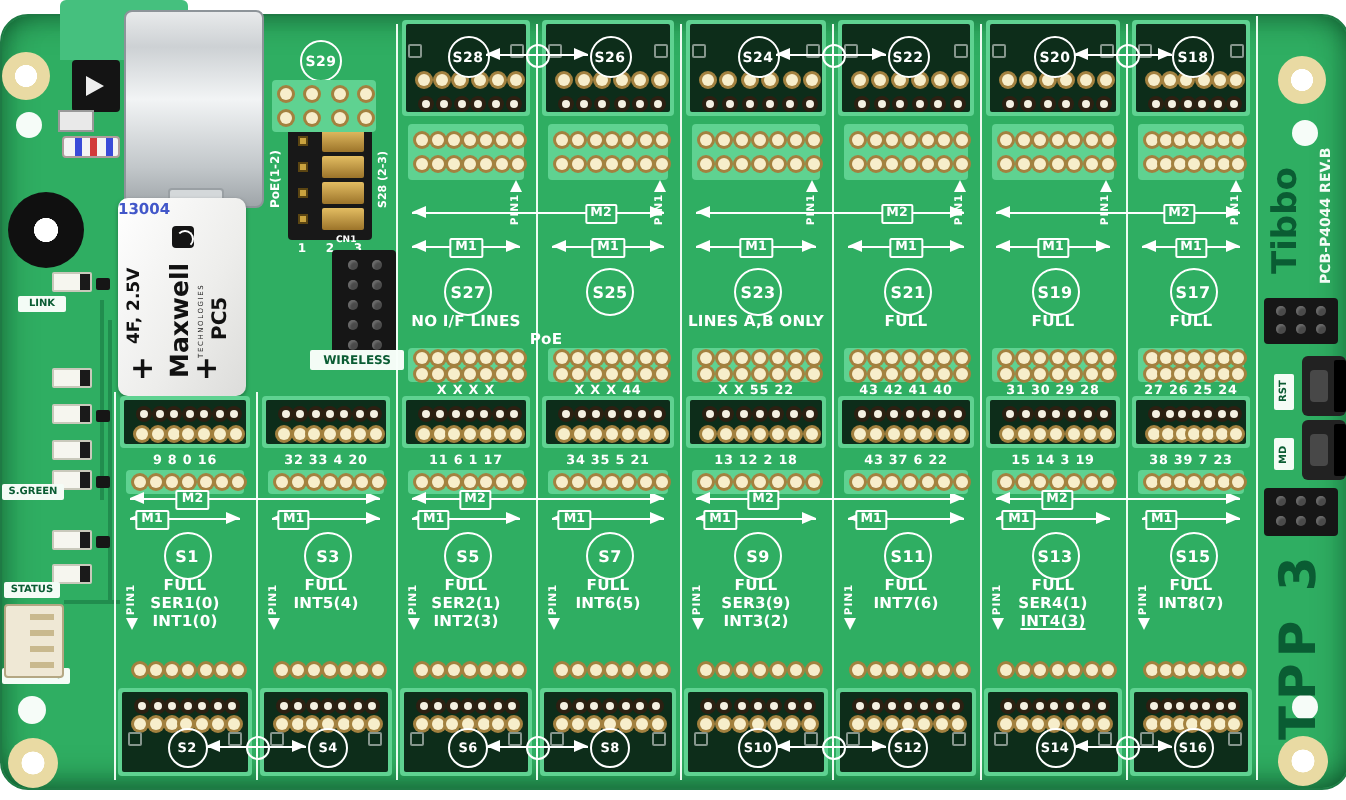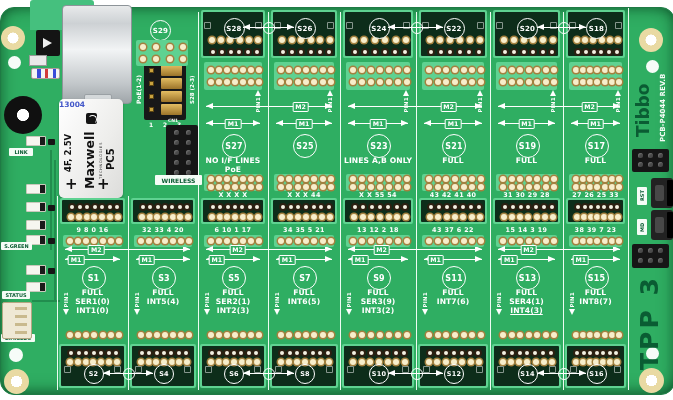--- a/index.html
+++ b/index.html
@@ -503,21 +503,21 @@
       </div>
       <div class="dim" style="left: 206px; top: 123px; width: 54px; height: 0px;">
         <span class="mbox" style="left: 50%;">M1</span>
       </div>
       <div class="pin1" style="left: 252px; top: 90px; width: 12px;">
         <div class="arrUp"></div>
         <span class="vt">PIN1</span>
       </div>
       <div class="scir" style="left: 222px; top: 134px; width: 22px; height: 22px; font-size: 8px;">S27</div>
       <div class="desc" style="left: 199px; top: 157px; width: 68px; height: 9px;">NO I/F LINES</div>
-      <div class="desc" style="left: 199px; top: 166.2px; width: 68px; height: 9px;">PoE</div>
+      <div class="desc" style="left: 199px; top: 166.2px; width: 68px; height: 9px; padding-left: 40px;">PoE</div>
       <div class="band" style="left: 204px; top: 174px; width: 58px; height: 17px;">
         <div class="padrow" style="left: 2px; top: 1px; width: 54px; height: 8px;">
           <i class="pad"></i>
           <i class="pad"></i>
           <i class="pad"></i>
           <i class="pad"></i>
           <i class="pad"></i>
           <i class="pad"></i>
           <i class="pad"></i>
         </div>
@@ -587,21 +587,21 @@
         <div class="padrow" style="left: 2px; top: 9px; width: 60px; height: 8px;">
           <i class="pad"></i>
           <i class="pad"></i>
           <i class="pad"></i>
           <i class="pad"></i>
           <i class="pad"></i>
           <i class="pad"></i>
           <i class="pad"></i>
         </div>
       </div>
-      <div class="nums" style="left: 340px; top: 191px; width: 76px; height: 7px;">X X 55 54</div>
+      <div class="nums" style="left: 340px; top: 191px; width: 76px; height: 7px;">X X 55 22</div>
       <div class="dim" style="left: 424px; top: 123px; width: 58px; height: 0px;">
         <span class="mbox" style="left: 50%;">M1</span>
       </div>
       <div class="pin1" style="left: 474px; top: 90px; width: 12px;">
         <div class="arrUp"></div>
         <span class="vt">PIN1</span>
       </div>
       <div class="scir" style="left: 442px; top: 134px; width: 22px; height: 22px; font-size: 8px;">S21</div>
       <div class="desc" style="left: 417px; top: 157px; width: 72px; height: 9px;">FULL</div>
       <div class="band" style="left: 422px; top: 174px; width: 62px; height: 17px;">
@@ -680,21 +680,21 @@
         <div class="padrow" style="left: 2px; top: 9px; width: 49px; height: 8px;">
           <i class="pad"></i>
           <i class="pad"></i>
           <i class="pad"></i>
           <i class="pad"></i>
           <i class="pad"></i>
           <i class="pad"></i>
           <i class="pad"></i>
         </div>
       </div>
-      <div class="nums" style="left: 563px; top: 191px; width: 65px; height: 7px;">27 26 25 33</div>
+      <div class="nums" style="left: 563px; top: 191px; width: 65px; height: 7px;">27 26 25 24</div>
       <div class="rim" style="left: 60px; top: 198px; width: 65px; height: 26px;">
         <div class="strip">
           <div class="padrow" style="left: 6px; top: 4px; width: 49px; height: 6px;">
             <i class="pin"></i>
             <i class="pin"></i>
             <i class="pin"></i>
             <i class="pin"></i>
             <i class="pin"></i>
             <i class="pin"></i>
             <i class="pin"></i>
@@ -863,21 +863,21 @@
             <i class="pad"></i>
             <i class="pad"></i>
             <i class="pad"></i>
             <i class="pad"></i>
             <i class="pad"></i>
             <i class="pad"></i>
             <i class="pad"></i>
           </div>
         </div>
       </div>
-      <div class="nums" style="left: 198px; top: 226px; width: 70px; height: 7px;">6 10 1 17</div>
+      <div class="nums" style="left: 198px; top: 226px; width: 70px; height: 7px;">11 6 1 17</div>
       <div class="band" style="left: 204px; top: 235px; width: 58px; height: 12px;">
         <div class="padrow" style="left: 2px; top: 2px; width: 54px; height: 8px;">
           <i class="pad"></i>
           <i class="pad"></i>
           <i class="pad"></i>
           <i class="pad"></i>
           <i class="pad"></i>
           <i class="pad"></i>
           <i class="pad"></i>
         </div>

